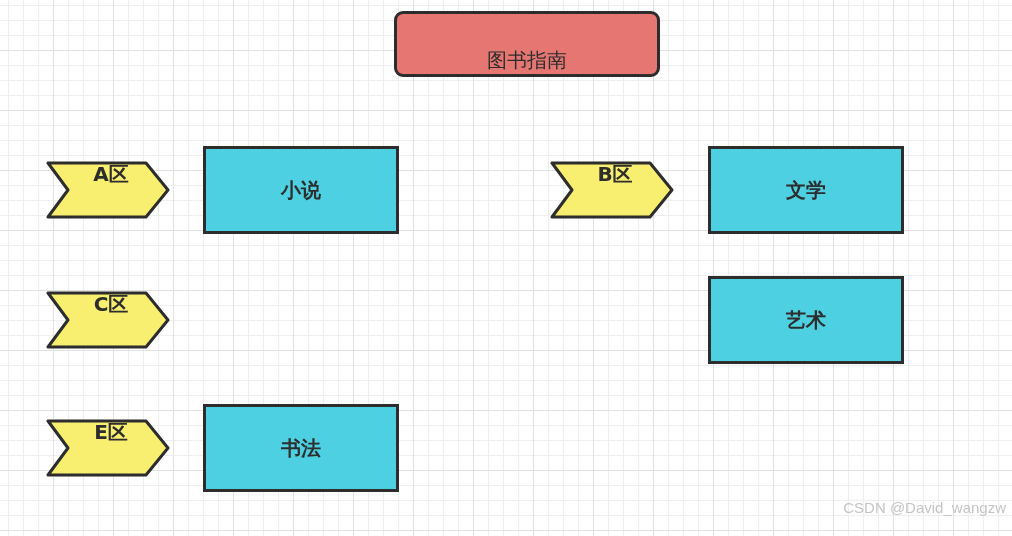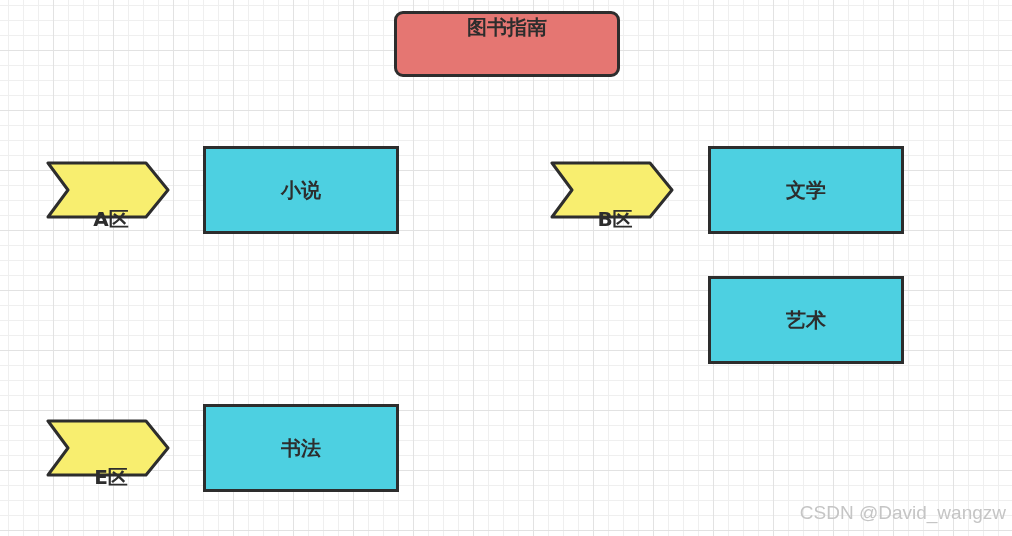--- a/index.html
+++ b/index.html
@@ -23,38 +23,38 @@
     background-color:#ffffff;
     background-image:
       linear-gradient(to right, var(--grid-major) 1px, transparent 1px),
       linear-gradient(to bottom, var(--grid-major) 1px, transparent 1px),
       linear-gradient(to right, var(--grid-minor) 1px, transparent 1px),
       linear-gradient(to bottom, var(--grid-minor) 1px, transparent 1px);
     background-size:60px 60px,60px 60px,15px 15px,15px 15px;
     background-position:-7px -10px,-7px -10px,-7px -10px,-7px -10px;
   }
   .title-box{
-    position:absolute;left:394px;top:11px;width:226px;height:66px;
+    position:absolute;left:394px;top:11px;width:266px;height:66px;
     box-sizing:border-box;
     background:var(--title-fill);
     border:3px solid var(--shape-border);
     border-radius:9px;
-    display:flex;align-items:flex-start;justify-content:center;
-    font-weight:bold;font-size:20px;color:var(--text);
+    display:flex;align-items:flex-end;justify-content:center;
+    font-weight:normal;font-size:20px;color:var(--text);
   }
   .box{
     position:absolute;width:196px;height:88px;box-sizing:border-box;
     background:var(--box-fill);
     border:3px solid var(--shape-border);
     display:flex;align-items:center;justify-content:center;
     font-weight:bold;font-size:20px;color:var(--text);
   }
   .arrow{
     position:absolute;width:124px;height:72px;
-    display:flex;align-items:flex-end;justify-content:center;
+    display:flex;align-items:flex-start;justify-content:center;
   }
   .arrow svg{position:absolute;left:0;top:0;width:124px;height:58px;}
   .arrow svg polygon{
     fill:var(--arrow-fill);
     stroke:var(--shape-border);
     stroke-width:3;
     stroke-linejoin:round;
   }
   .arrow .zone-label{
     position:relative;z-index:1;
@@ -63,22 +63,22 @@
   }
   
   .b0{left:203px;top:146px}.b1{left:708px;top:146px}
   .b2{left:203px;top:276px}.b3{left:708px;top:276px}
   .b4{left:203px;top:404px}.b5{left:708px;top:404px}
   
   .a0{left:46px;top:161px}.a1{left:550px;top:161px}
   .a2{left:46px;top:291px}.a3{left:550px;top:291px}
   .a4{left:46px;top:419px}.a5{left:550px;top:419px}
   .watermark{
-    position:absolute;right:6px;bottom:12px;
-    color:var(--watermark);font-size:19px;
+    position:absolute;right:6px;bottom:20px;
+    color:var(--watermark);font-size:15px;
     font-family:"Liberation Sans","DejaVu Sans",sans-serif;
   }
 </style>
 </head>
 <body>
 
 <div class="canvas">
 
   <div class="title-box">
     <span>图书指南</span>
@@ -97,20 +97,26 @@
   <div class="arrow a1">
     <svg viewBox="0 0 124 58">
         <polygon points="2,2 100,2 122,29 100,56 2,56 22,29"></polygon>
       </svg>
     <span class="zone-label">B区</span>
   </div>
   <div class="box b1">
     <span>文学</span>
   </div>
 
+  <div class="arrow a2">
+    <svg viewBox="0 0 124 58">
+        <polygon points="2,2 100,2 122,29 100,56 2,56 22,29"></polygon>
+      </svg>
+    <span class="zone-label">C区</span>
+  </div>
 
   <div class="box b3">
     <span>艺术</span>
   </div>
 
   <div class="arrow a4">
     <svg viewBox="0 0 124 58">
         <polygon points="2,2 100,2 122,29 100,56 2,56 22,29"></polygon>
       </svg>
     <span class="zone-label">E区</span>

